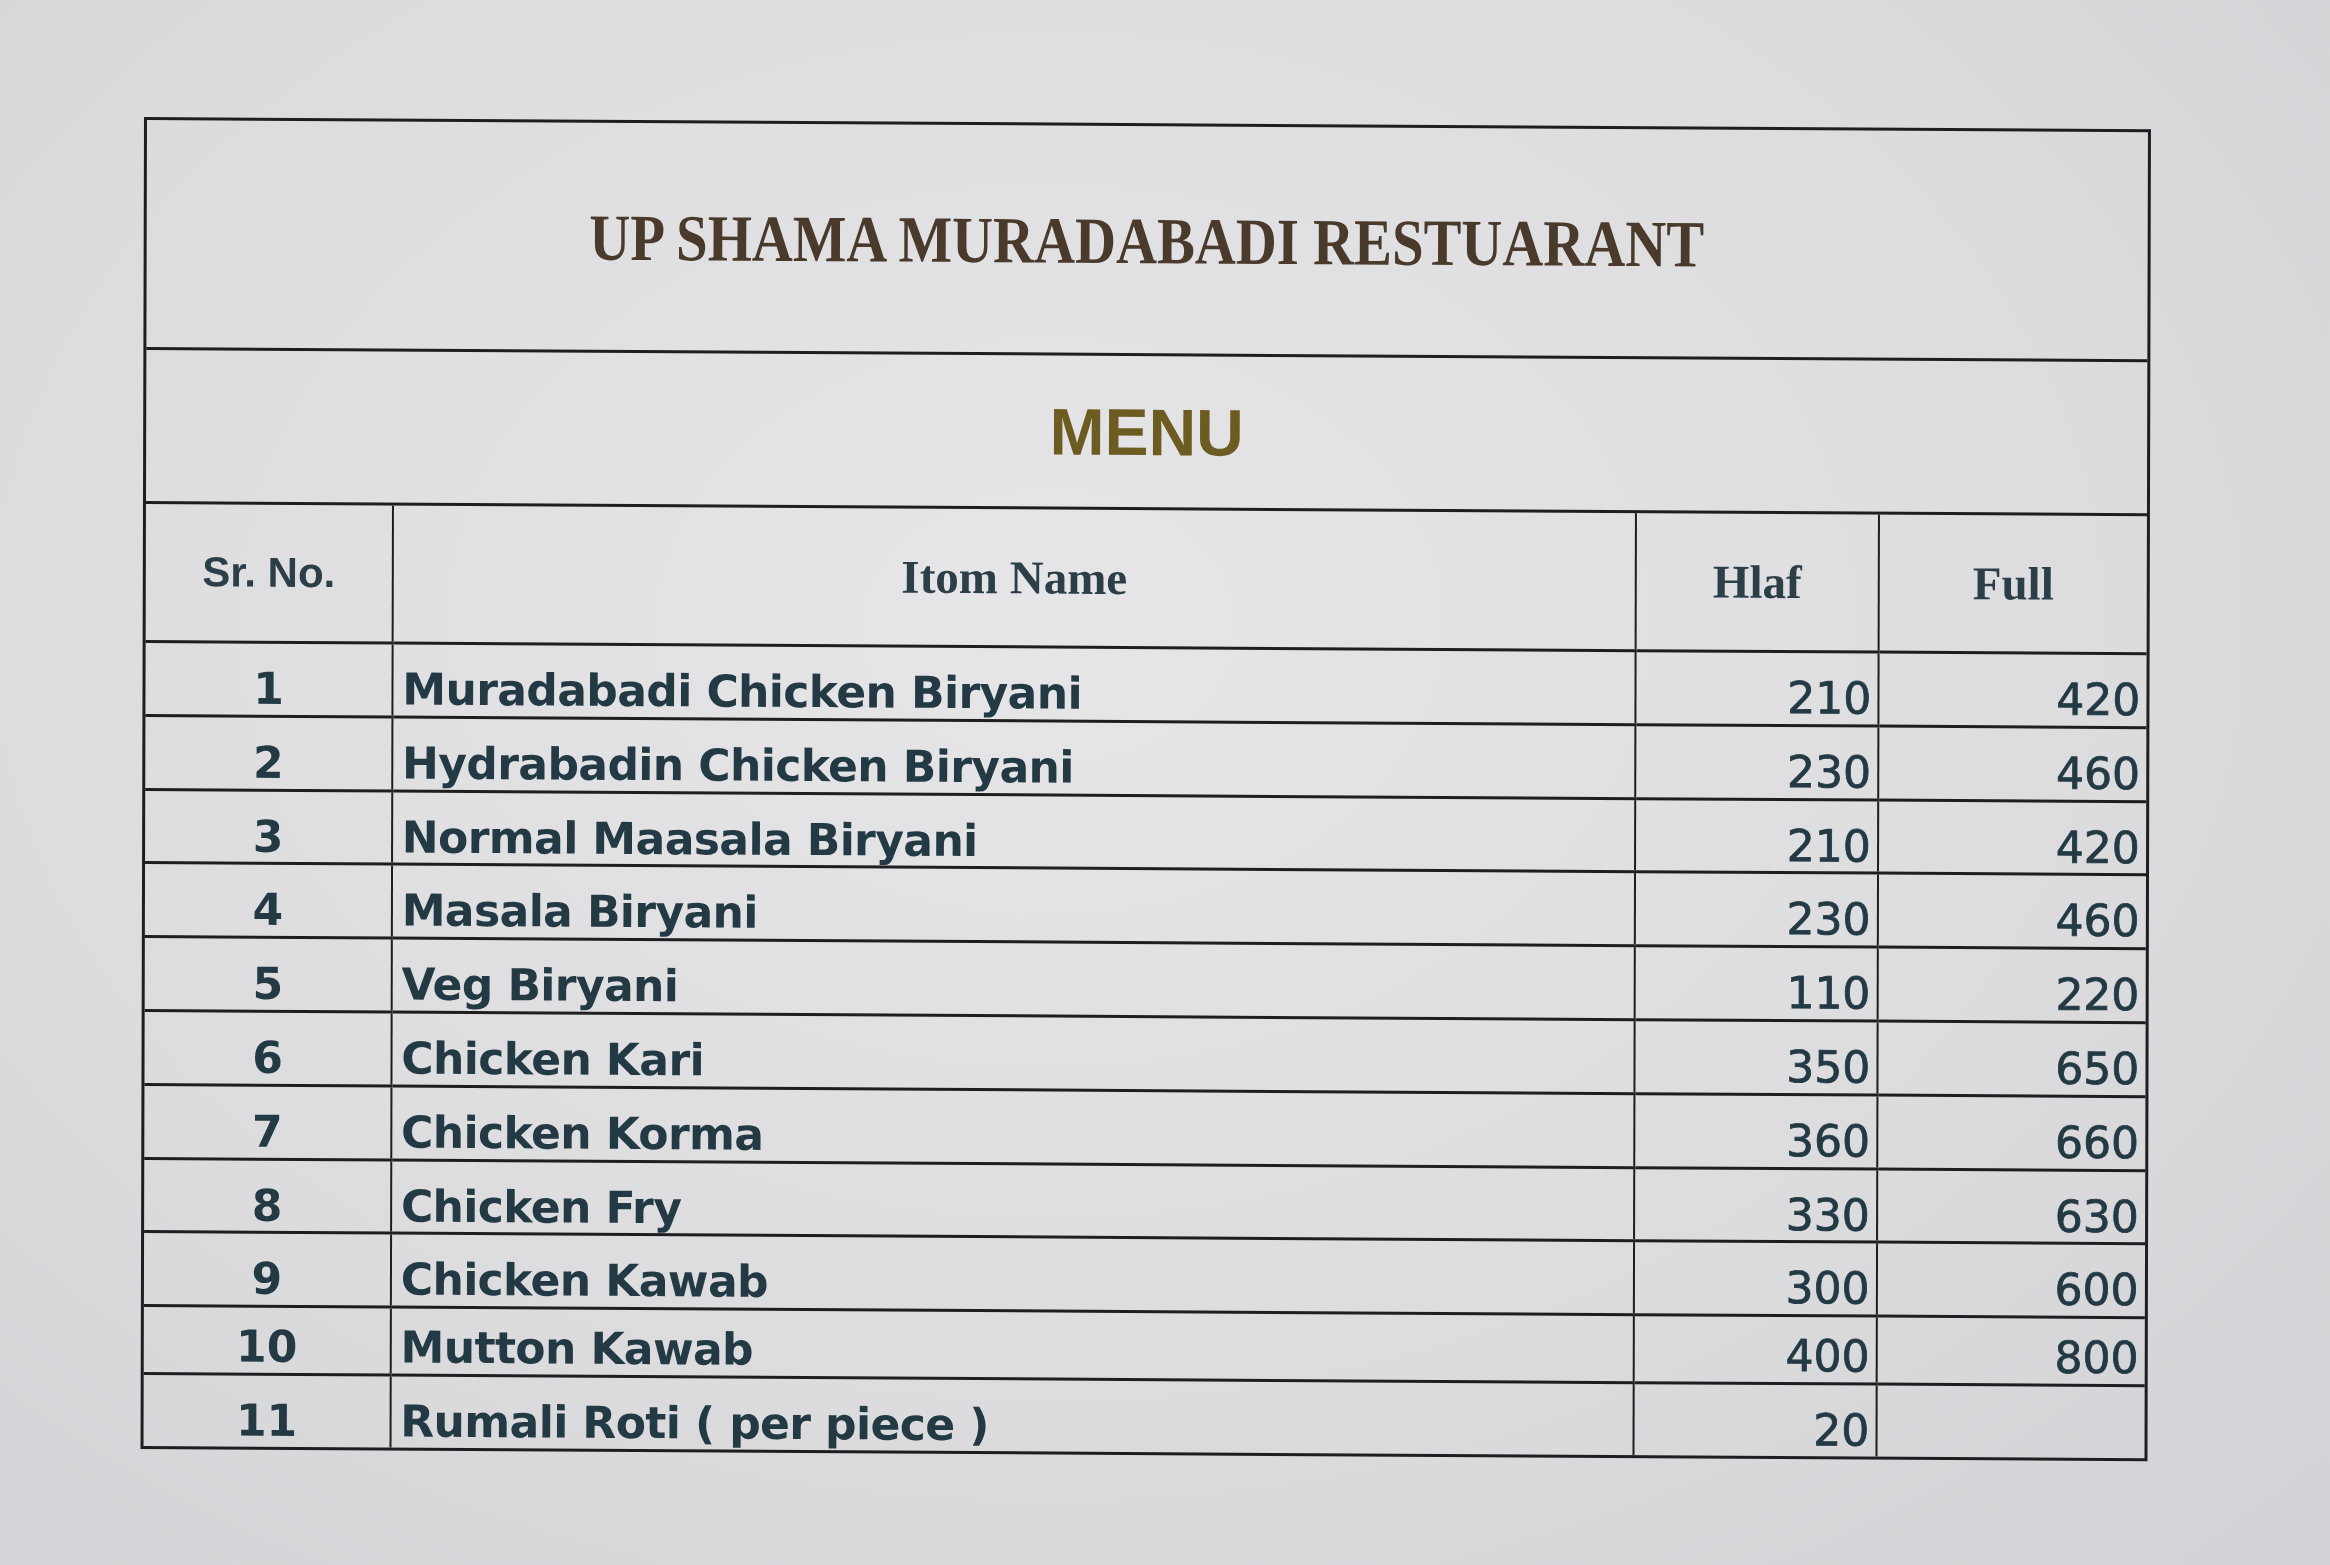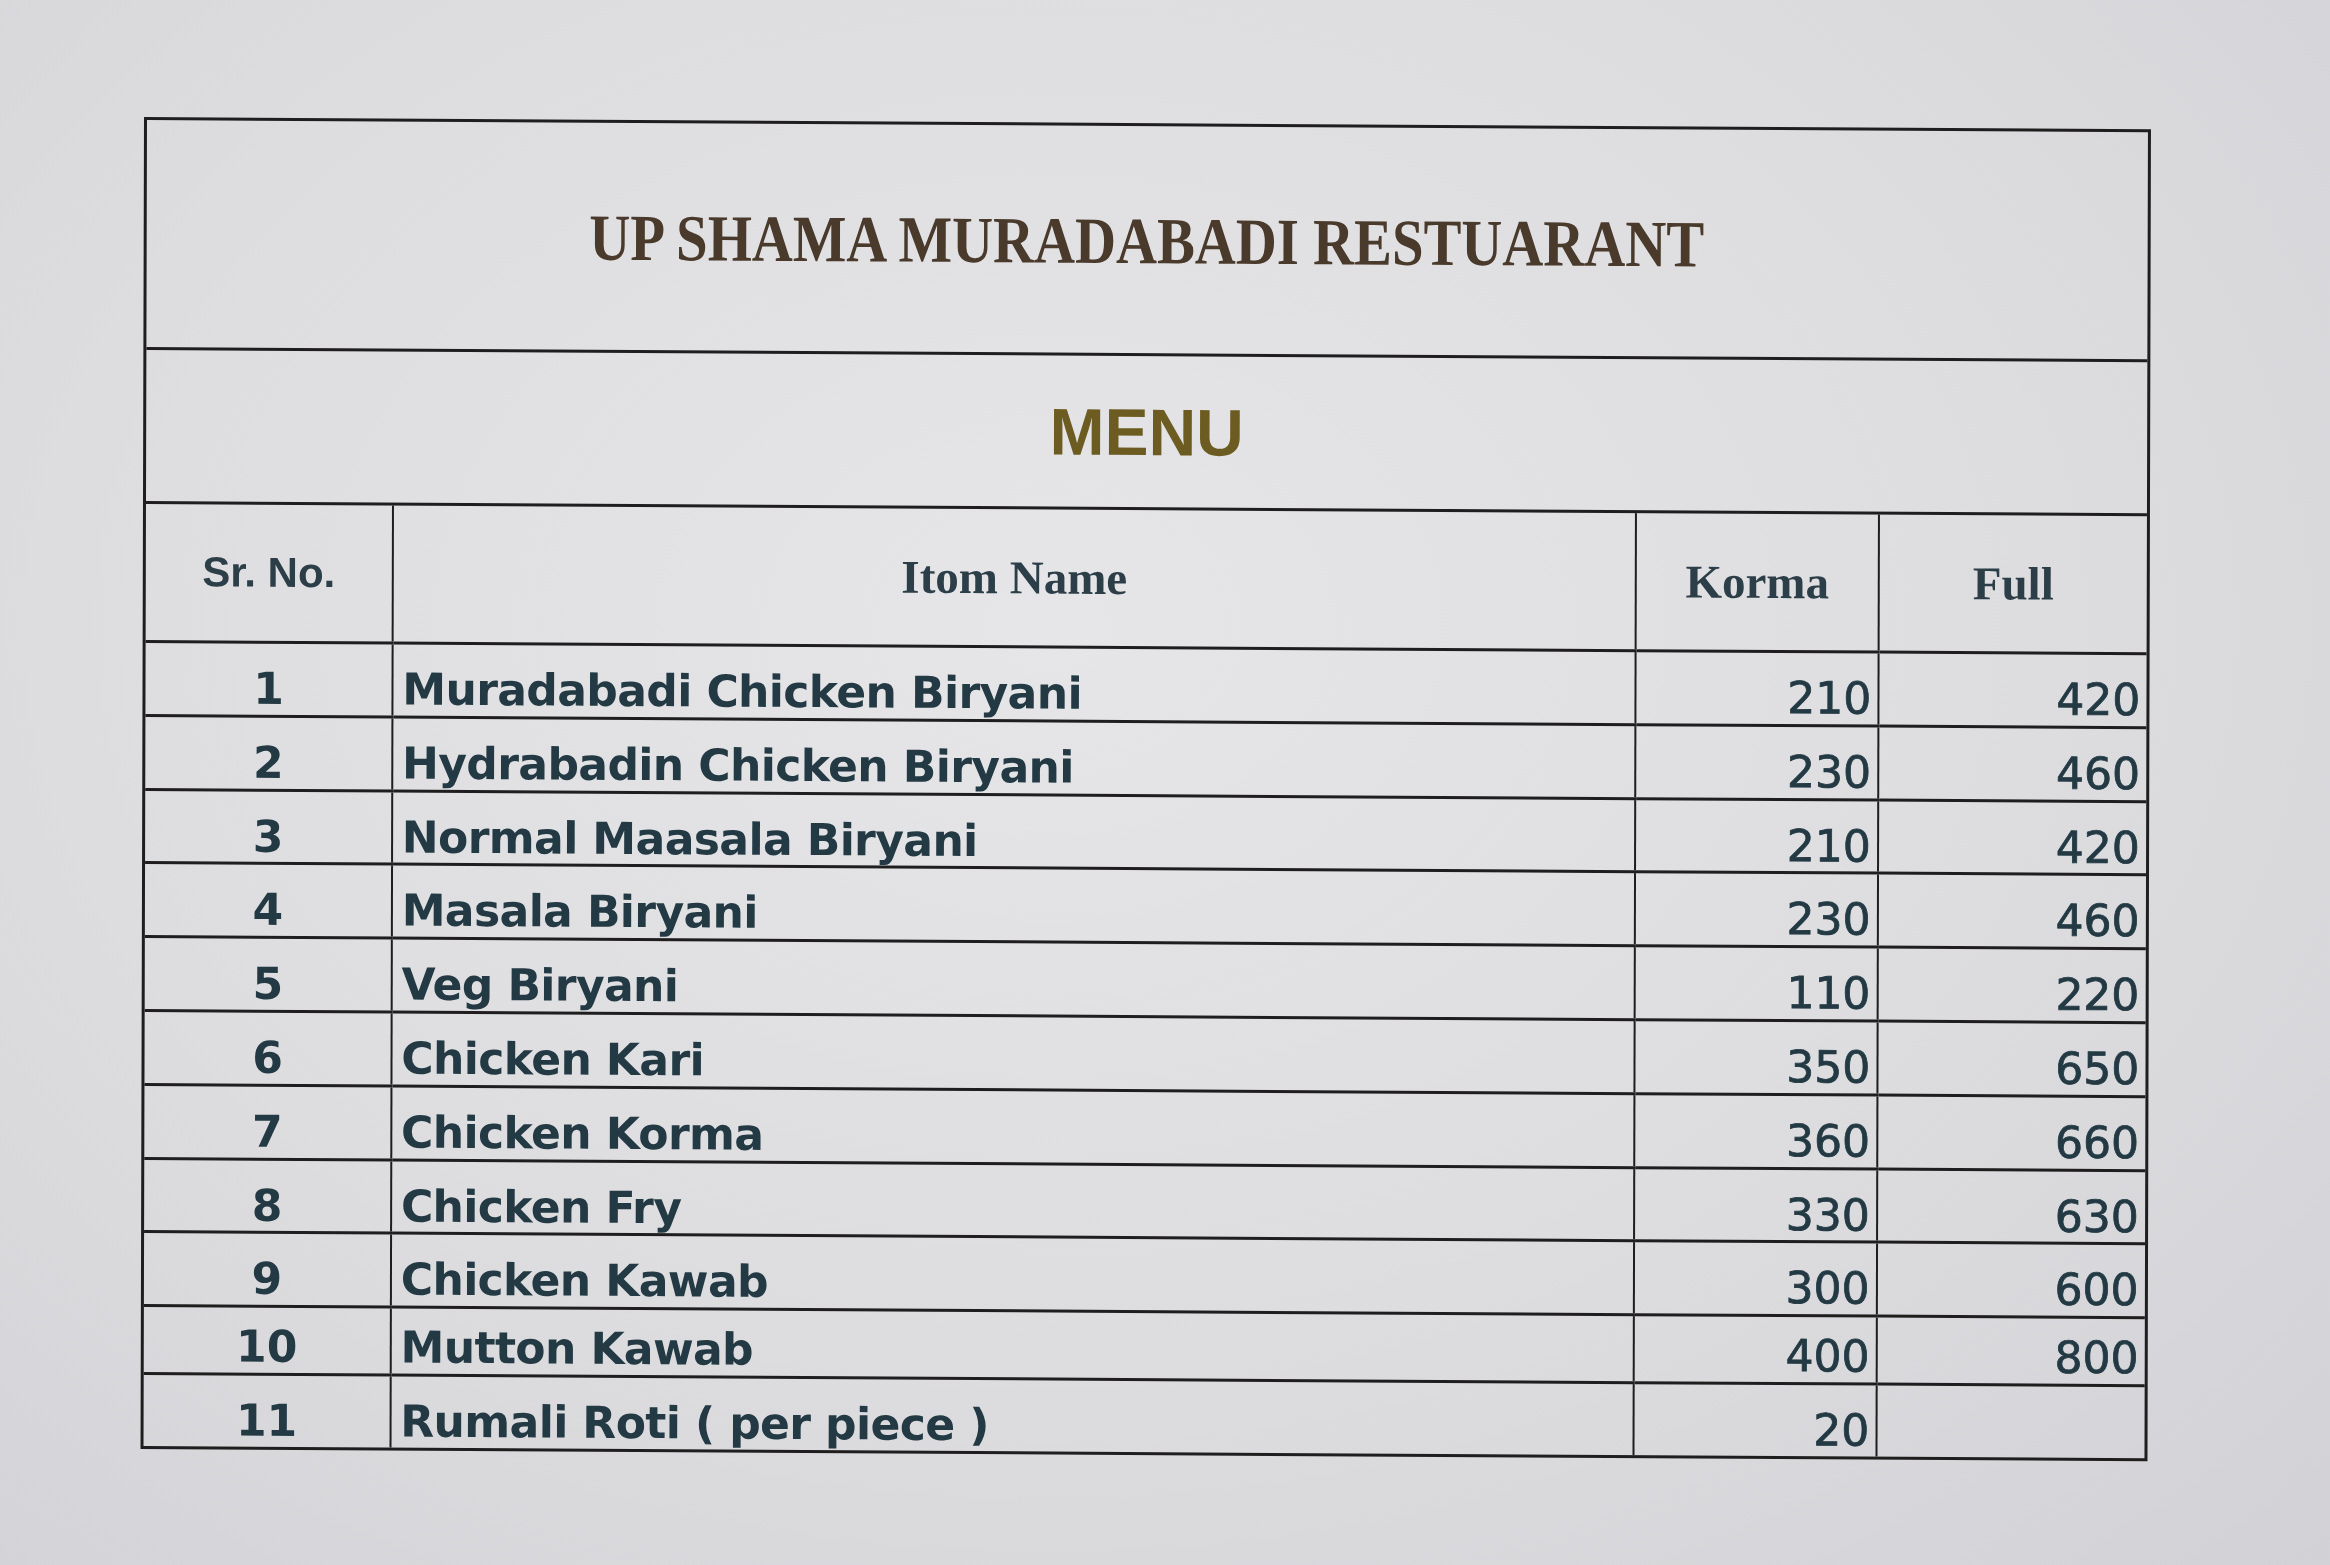--- a/index.html
+++ b/index.html
@@ -99,21 +99,21 @@
     <colgroup>
       <col class="c-sr">
         <col class="c-item">
         <col class="c-half">
         <col class="c-full">
     </colgroup>
     <thead>
       <tr>
         <th class="sr-head">Sr. No.</th>
         <th>Itom Name</th>
-        <th>Korma</th>
+        <th>Hlaf</th>
         <th>Full</th>
       </tr>
     </thead>
     <tbody>
       <tr>
         <td class="sr">1</td>
         <td class="item">Muradabadi Chicken Biryani</td>
         <td class="price">210</td>
         <td class="price">420</td>
       </tr>

